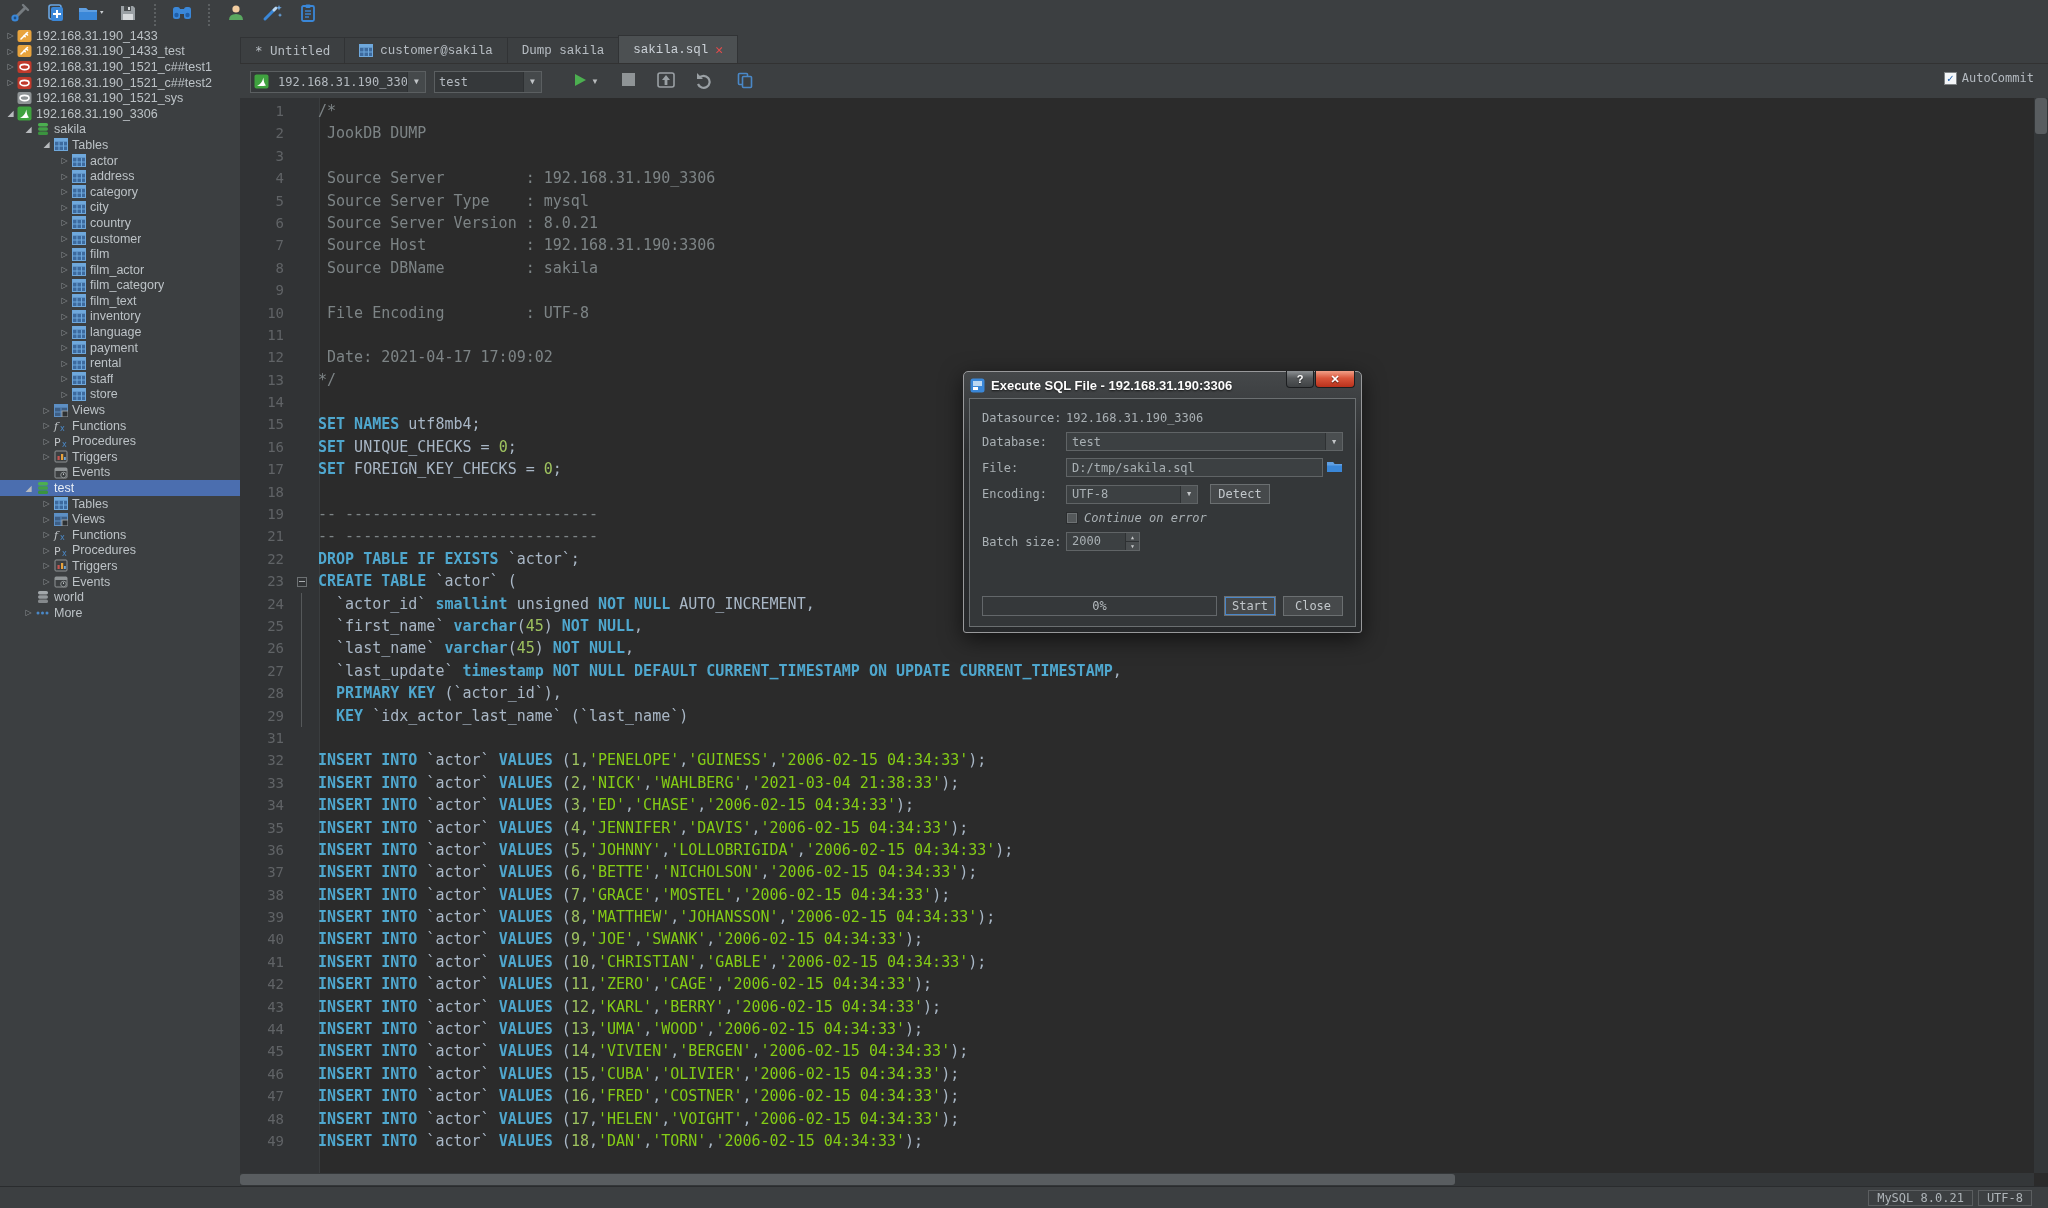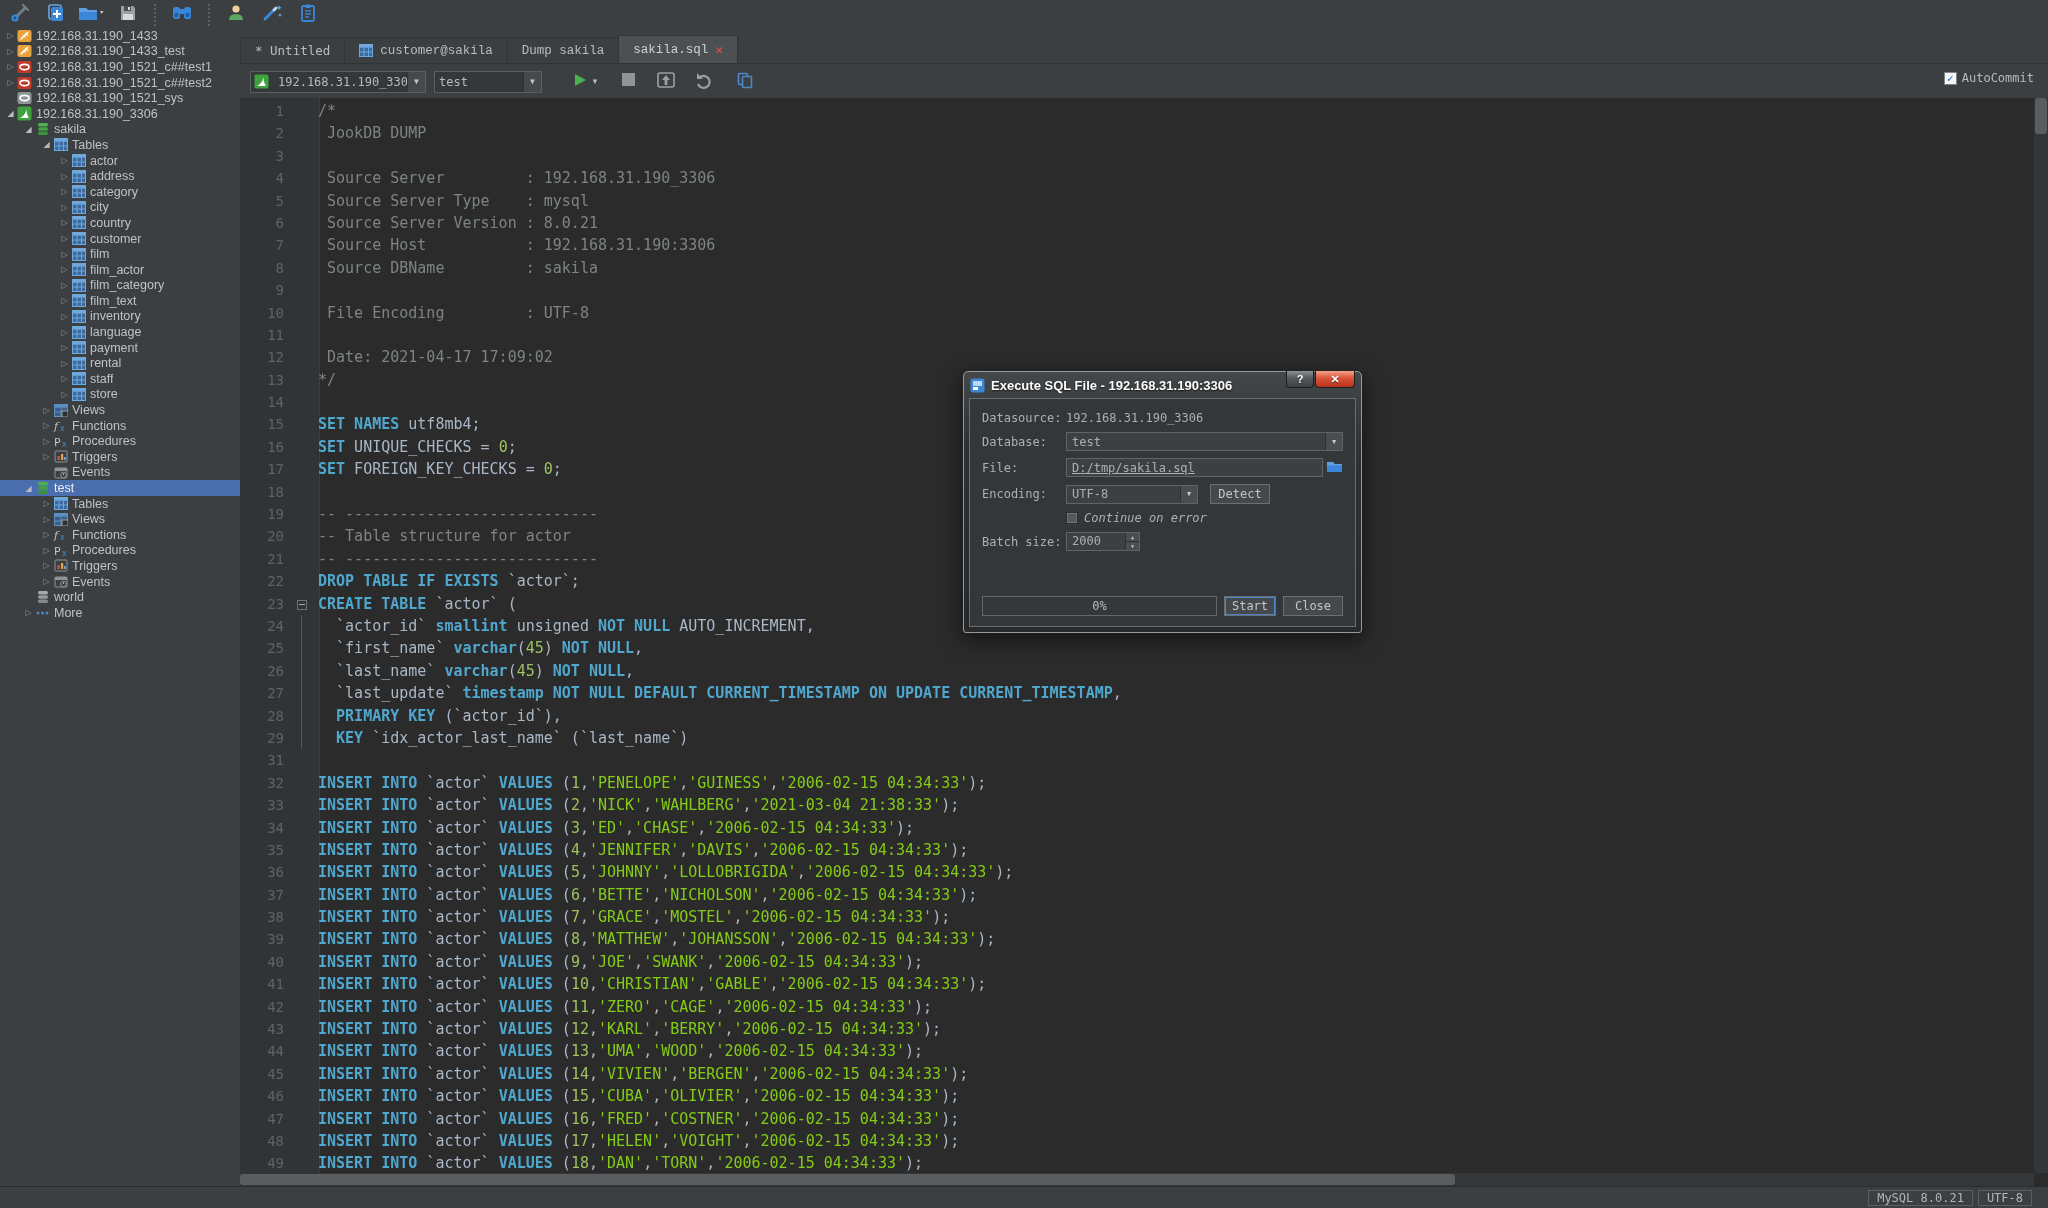--- a/index.html
+++ b/index.html
@@ -92,21 +92,21 @@
   .wbtn.help { width:28px; background:linear-gradient(#8d9194,#55585a 45%,#3f4244); }
   .wbtn.close { width:40px; background:linear-gradient(#f2a088,#d9553a 45%,#b8311c); }
   .dlg-body { position:absolute; left:5px; right:5px; top:26px; bottom:5px; background:#343739; border:1px solid #6b6f71;
               padding:12px 12px 10px 12px; font-family:"DejaVu Sans Mono", monospace; font-size:12px; color:#a9b0b4; }
   .drow { display:flex; align-items:center; margin-bottom:7px; }
   .dlabel { width:84px; flex:none; }
   .dvalue { white-space:nowrap; }
   .dcombo { flex:1; height:19px; background:#3c4042; border:1px solid #606466; display:flex; align-items:center; }
   .dcombo .ctext { flex:1; padding-left:5px; }
   .dcombo .cbtn { width:17px; height:100%; background:#4a4e50; border-left:1px solid #2e3133; display:flex; align-items:center; justify-content:center; font-size:7px; color:#c3c6c8; }
-  .dinput { flex:1; height:19px; background:#3c4042; border:1px solid #606466; display:flex; align-items:center; padding-left:5px; white-space:nowrap;text-decoration:underline; }
+  .dinput { flex:1; height:19px; background:#3c4042; border:1px solid #606466; display:flex; align-items:center; padding-left:5px; white-space:nowrap; }
   .folder-btn { width:18px; height:19px; margin-left:2px; display:flex; align-items:center; justify-content:center; }
   .dbtn { height:20px; background:#46494b; border:1px solid #6b6f71; color:#c2c7cb; display:flex; align-items:center; justify-content:center;
           font-family:"DejaVu Sans Mono", monospace; font-size:12px; }
   .detect { width:60px; margin-left:12px; }
   .cb-dark { width:12px; height:12px; background:#54585a; border:1px solid #2b2d2f; box-shadow:inset 0 0 0 1px #6e7274; margin-right:6px; }
   .spinner { width:74px; height:19px; background:#3c4042; border:1px solid #606466; display:flex; }
   .spinner .sval { flex:1; padding-left:5px; line-height:17px; }
   .spin-col { width:14px; border-left:1px solid #2e3133; display:flex; flex-direction:column; background:#4a4e50; }
   .spin-col span { flex:1; display:flex; align-items:center; justify-content:center; font-size:5px; color:#c3c6c8; }
   .spin-col span:first-child { border-bottom:1px solid #2e3133; }
@@ -735,21 +735,20 @@
           <div class="cl"><span class="ln">10</span><span class="fold"></span><span class="code"><span class="tk-c"> File Encoding         : UTF-8</span></span></div>
           <div class="cl"><span class="ln">11</span><span class="fold"></span><span class="code"></span></div>
           <div class="cl"><span class="ln">12</span><span class="fold"></span><span class="code"><span class="tk-c"> Date: 2021-04-17 17:09:02</span></span></div>
           <div class="cl"><span class="ln">13</span><span class="fold"></span><span class="code"><span class="tk-c">*/</span></span></div>
           <div class="cl"><span class="ln">14</span><span class="fold"></span><span class="code"></span></div>
           <div class="cl"><span class="ln">15</span><span class="fold"></span><span class="code"><span class="tk-k">SET NAMES</span><span class="tk-p"> utf8mb4;</span></span></div>
           <div class="cl"><span class="ln">16</span><span class="fold"></span><span class="code"><span class="tk-k">SET</span><span class="tk-p"> UNIQUE_CHECKS = </span><span class="tk-n">0</span><span class="tk-p">;</span></span></div>
           <div class="cl"><span class="ln">17</span><span class="fold"></span><span class="code"><span class="tk-k">SET</span><span class="tk-p"> FOREIGN_KEY_CHECKS = </span><span class="tk-n">0</span><span class="tk-p">;</span></span></div>
           <div class="cl"><span class="ln">18</span><span class="fold"></span><span class="code"></span></div>
           <div class="cl"><span class="ln">19</span><span class="fold"></span><span class="code"><span class="tk-c">-- ----------------------------</span></span></div>
-          <div class="cl"><span class="ln">20</span><span class="fold"></span><span class="code"><span class="tk-c">-- Table structure for actor</span></span></div>
           <div class="cl"><span class="ln">21</span><span class="fold"></span><span class="code"><span class="tk-c">-- ----------------------------</span></span></div>
           <div class="cl"><span class="ln">22</span><span class="fold"></span><span class="code"><span class="tk-k">DROP TABLE IF EXISTS</span><span class="tk-p"> `actor`;</span></span></div>
           <div class="cl"><span class="ln">23</span><span class="fold fs"></span><span class="code"><span class="tk-k">CREATE TABLE</span><span class="tk-p"> `actor` (</span></span></div>
           <div class="cl"><span class="ln">24</span><span class="fold fm"></span><span class="code"><span class="tk-p">  `actor_id` </span><span class="tk-k">smallint</span><span class="tk-p"> unsigned </span><span class="tk-k">NOT NULL</span><span class="tk-p"> AUTO_INCREMENT,</span></span></div>
           <div class="cl"><span class="ln">25</span><span class="fold fm"></span><span class="code"><span class="tk-p">  `first_name` </span><span class="tk-k">varchar</span><span class="tk-p">(</span><span class="tk-n">45</span><span class="tk-p">) </span><span class="tk-k">NOT NULL</span><span class="tk-p">,</span></span></div>
           <div class="cl"><span class="ln">26</span><span class="fold fm"></span><span class="code"><span class="tk-p">  `last_name` </span><span class="tk-k">varchar</span><span class="tk-p">(</span><span class="tk-n">45</span><span class="tk-p">) </span><span class="tk-k">NOT NULL</span><span class="tk-p">,</span></span></div>
           <div class="cl"><span class="ln">27</span><span class="fold fm"></span><span class="code"><span class="tk-p">  `last_update` </span><span class="tk-k">timestamp</span><span class="tk-p"> </span><span class="tk-k">NOT NULL DEFAULT CURRENT_TIMESTAMP ON UPDATE CURRENT_TIMESTAMP</span><span class="tk-p">,</span></span></div>
           <div class="cl"><span class="ln">28</span><span class="fold fm"></span><span class="code"><span class="tk-p">  </span><span class="tk-k">PRIMARY KEY</span><span class="tk-p"> (`actor_id`),</span></span></div>
           <div class="cl"><span class="ln">29</span><span class="fold fm"></span><span class="code"><span class="tk-p">  </span><span class="tk-k">KEY</span><span class="tk-p"> `idx_actor_last_name` (`last_name`)</span></span></div>
           <div class="cl"><span class="ln">31</span><span class="fold"></span><span class="code"></span></div>

